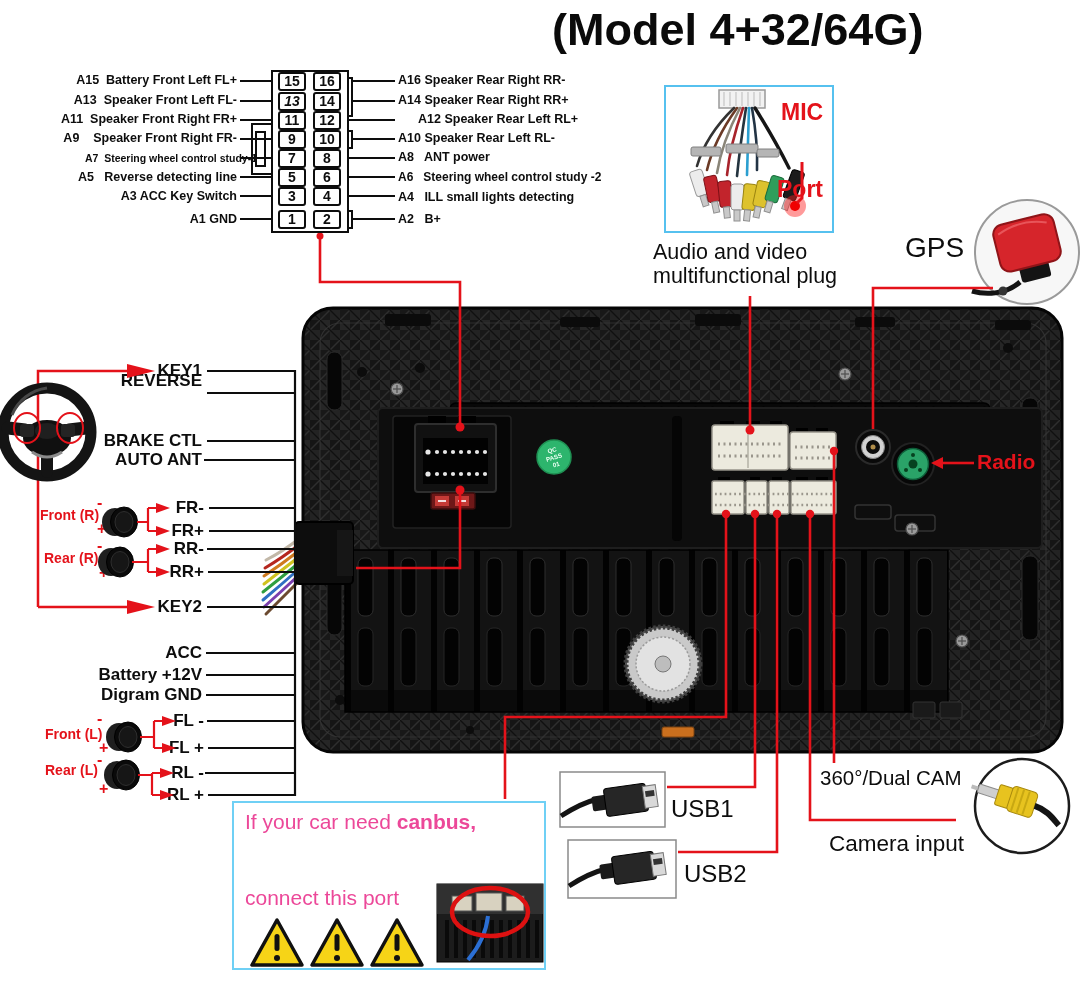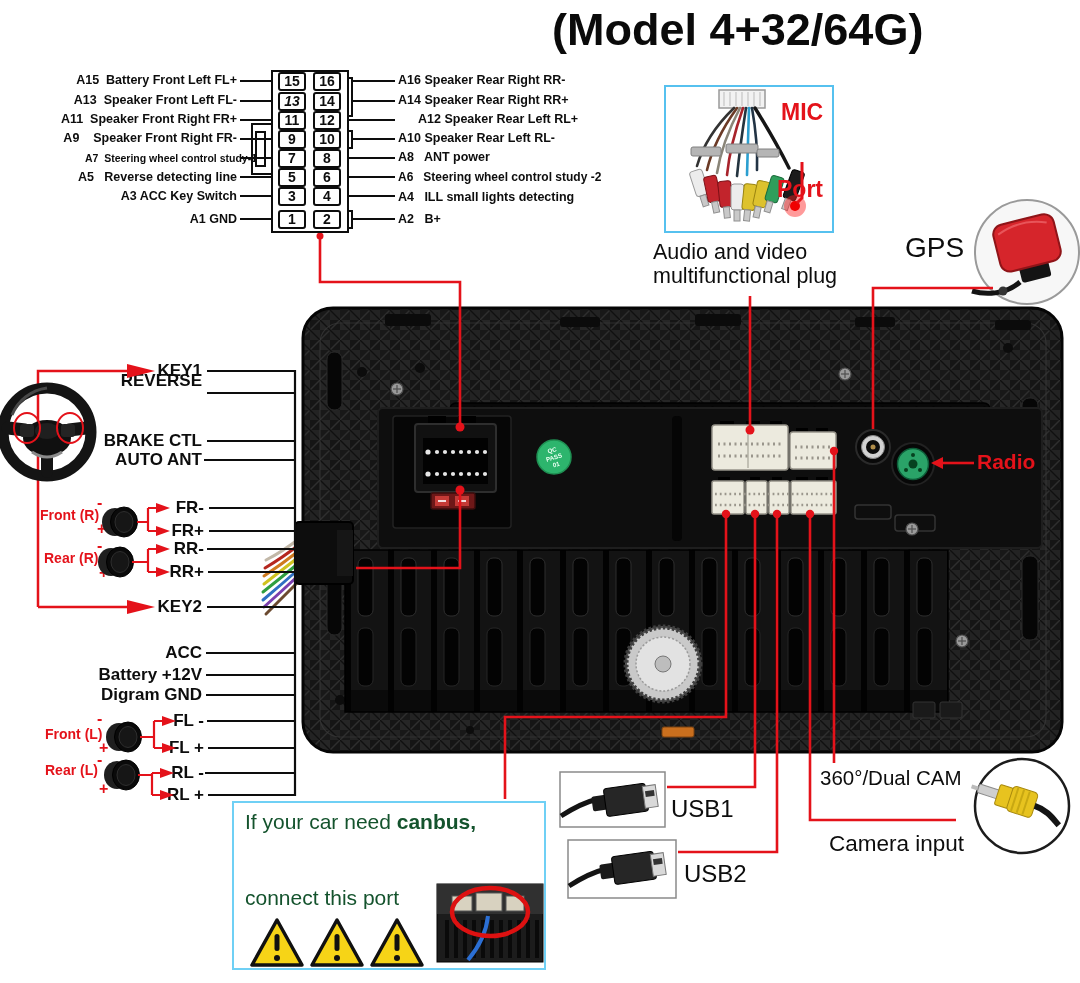--- a/index.html
+++ b/index.html
@@ -19,21 +19,21 @@
   .pinbox{box-sizing:border-box;position:absolute;left:271px;top:70px;width:78px;height:163px;
        border:2px solid #0d0d0d;background:#fff;}
   .hlab{position:absolute;font:700 17px/18px "Liberation Sans",sans-serif;color:#0d0d0d;
         text-align:right;white-space:pre;}
   .w202{left:0;width:202px;} .w204{left:0;width:204px;}
   .gname{position:absolute;font:700 14px/15px "Liberation Sans",sans-serif;color:#e4121a;white-space:pre;}
   .sign{position:absolute;font:700 16px/16px "Liberation Sans",sans-serif;color:#e4121a;}
   .blue-box{box-sizing:border-box;position:absolute;border:2px solid #56c1ef;background:#fdfdfd;}
   .callout{position:absolute;color:#0d0d0d;white-space:pre;}
   .redtxt{color:#e4121a;}
-  .canline{position:absolute;left:245px;font:400 21px/24px "Liberation Sans",sans-serif;color:#14532d;white-space:pre;}
+  .canline{position:absolute;left:245px;font:400 21px/24px "Liberation Sans",sans-serif;color:#ec4899;white-space:pre;}
   .canline b{font-weight:700;}
   .z2{z-index:2;}
 </style>
 </head>
 <body>
 
 <div id="stage">
 
 <svg class="abs" style="left:0;top:0;z-index:1" width="1080" height="983" viewBox="0 0 1080 983">
   <defs>

